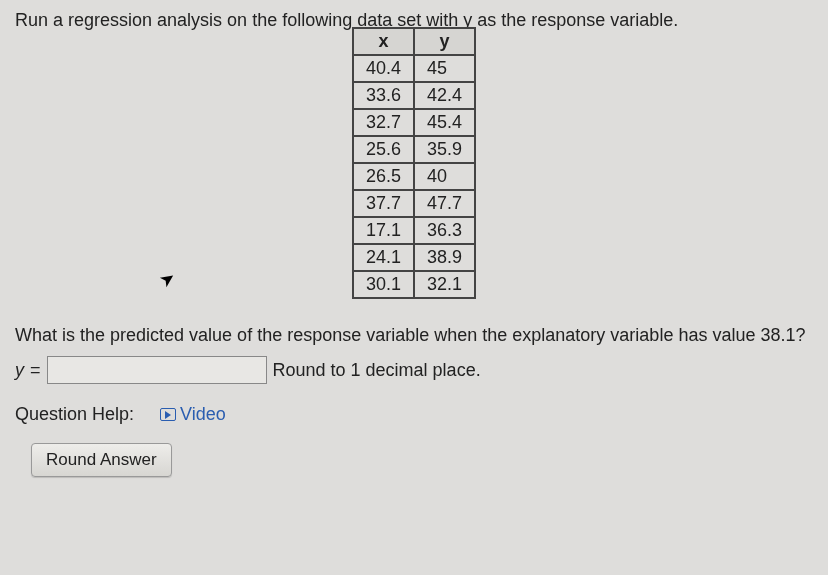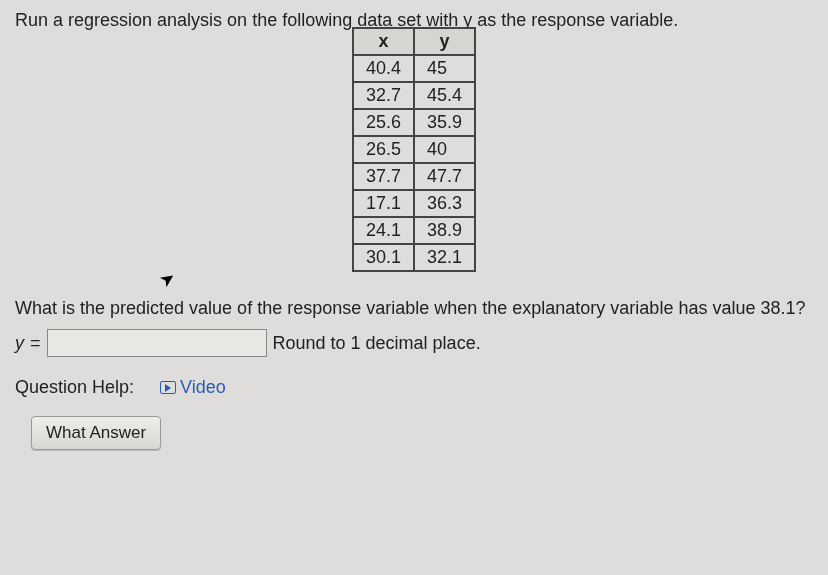--- a/index.html
+++ b/index.html
@@ -116,20 +116,24 @@
         <th>x</th>
         <th>y</th>
       </tr>
     </thead>
     <tbody>
       <tr>
           <td>40.4</td>
           <td>45</td>
         </tr>
       <tr>
+          <td>33.6</td>
+          <td>42.4</td>
+        </tr>
+      <tr>
           <td>32.7</td>
           <td>45.4</td>
         </tr>
       <tr>
           <td>25.6</td>
           <td>35.9</td>
         </tr>
       <tr>
           <td>26.5</td>
           <td>40</td>
@@ -163,18 +167,18 @@
   <span>Round to 1 decimal place.</span>
 </div>
 
 <div class="help-row">
   <span>Question Help:</span>
   <a class="video-link">
     <span class="video-icon"></span><span>Video</span>
   </a>
 </div>
 
-<button class="check-btn">What Answer</button>
+<button class="check-btn">Round Answer</button>
 
 <div class="cursor-arrow" style="transform: rotate(-35deg);">➤</div>
 
 
 
 
 </body></html>

